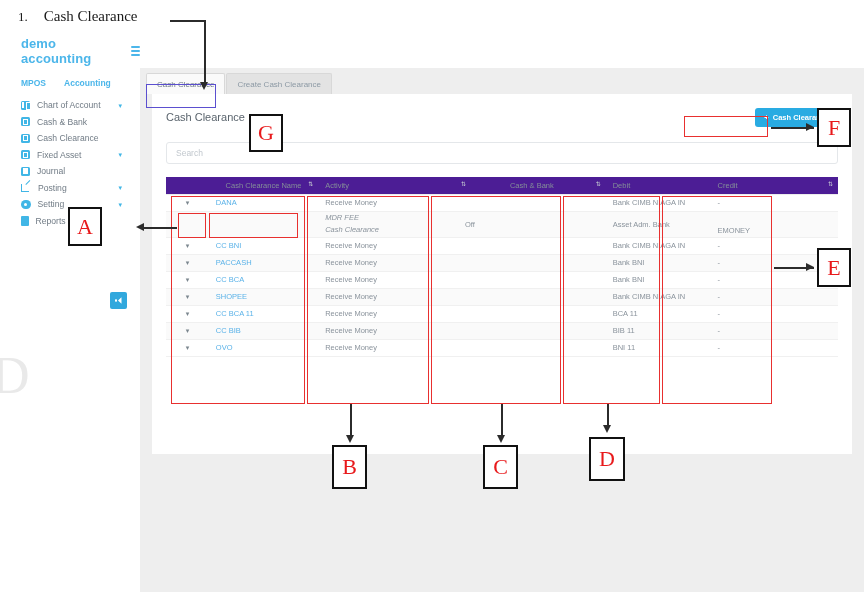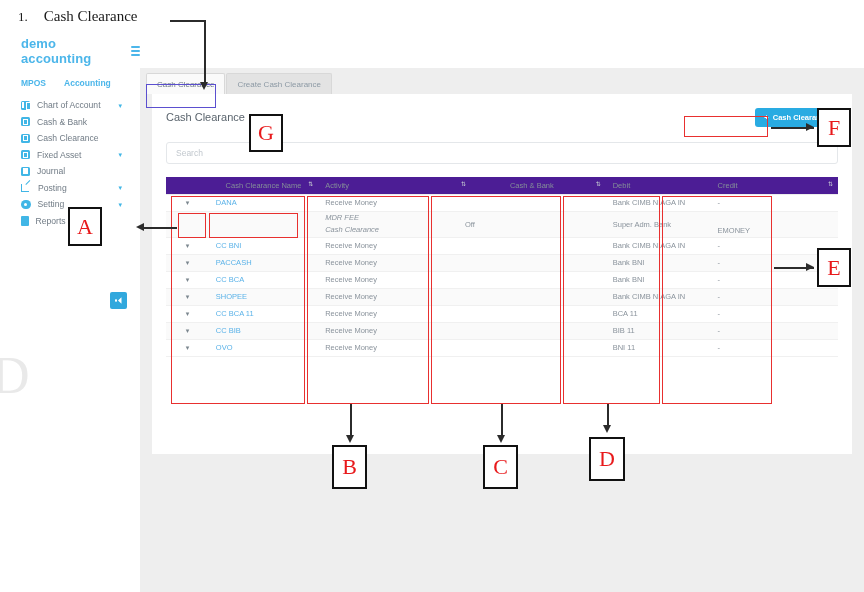--- a/index.html
+++ b/index.html
@@ -396,21 +396,21 @@
           </tr>
 
           <tr class="alt" style="height:26px">
             <td class="caret-cell"></td>
             <td></td>
             <td class="sub sub2">
               <div>MDR FEE</div>
               <div>Cash Clearance</div>
             </td>
             <td>Off</td>
-            <td>Super Adm. Bank</td>
+            <td>Asset Adm. Bank</td>
             <td style="vertical-align:bottom;padding-bottom:2px">EMONEY</td>
           </tr>
 
           <tr>
             <td class="caret-cell"><span class="row-caret">▾</span></td>
             <td><span class="name-link">CC BNI</span></td>
             <td>Receive Money</td>
             <td></td>
             <td>Bank CIMB NIAGA IN</td>
             <td>-</td>

